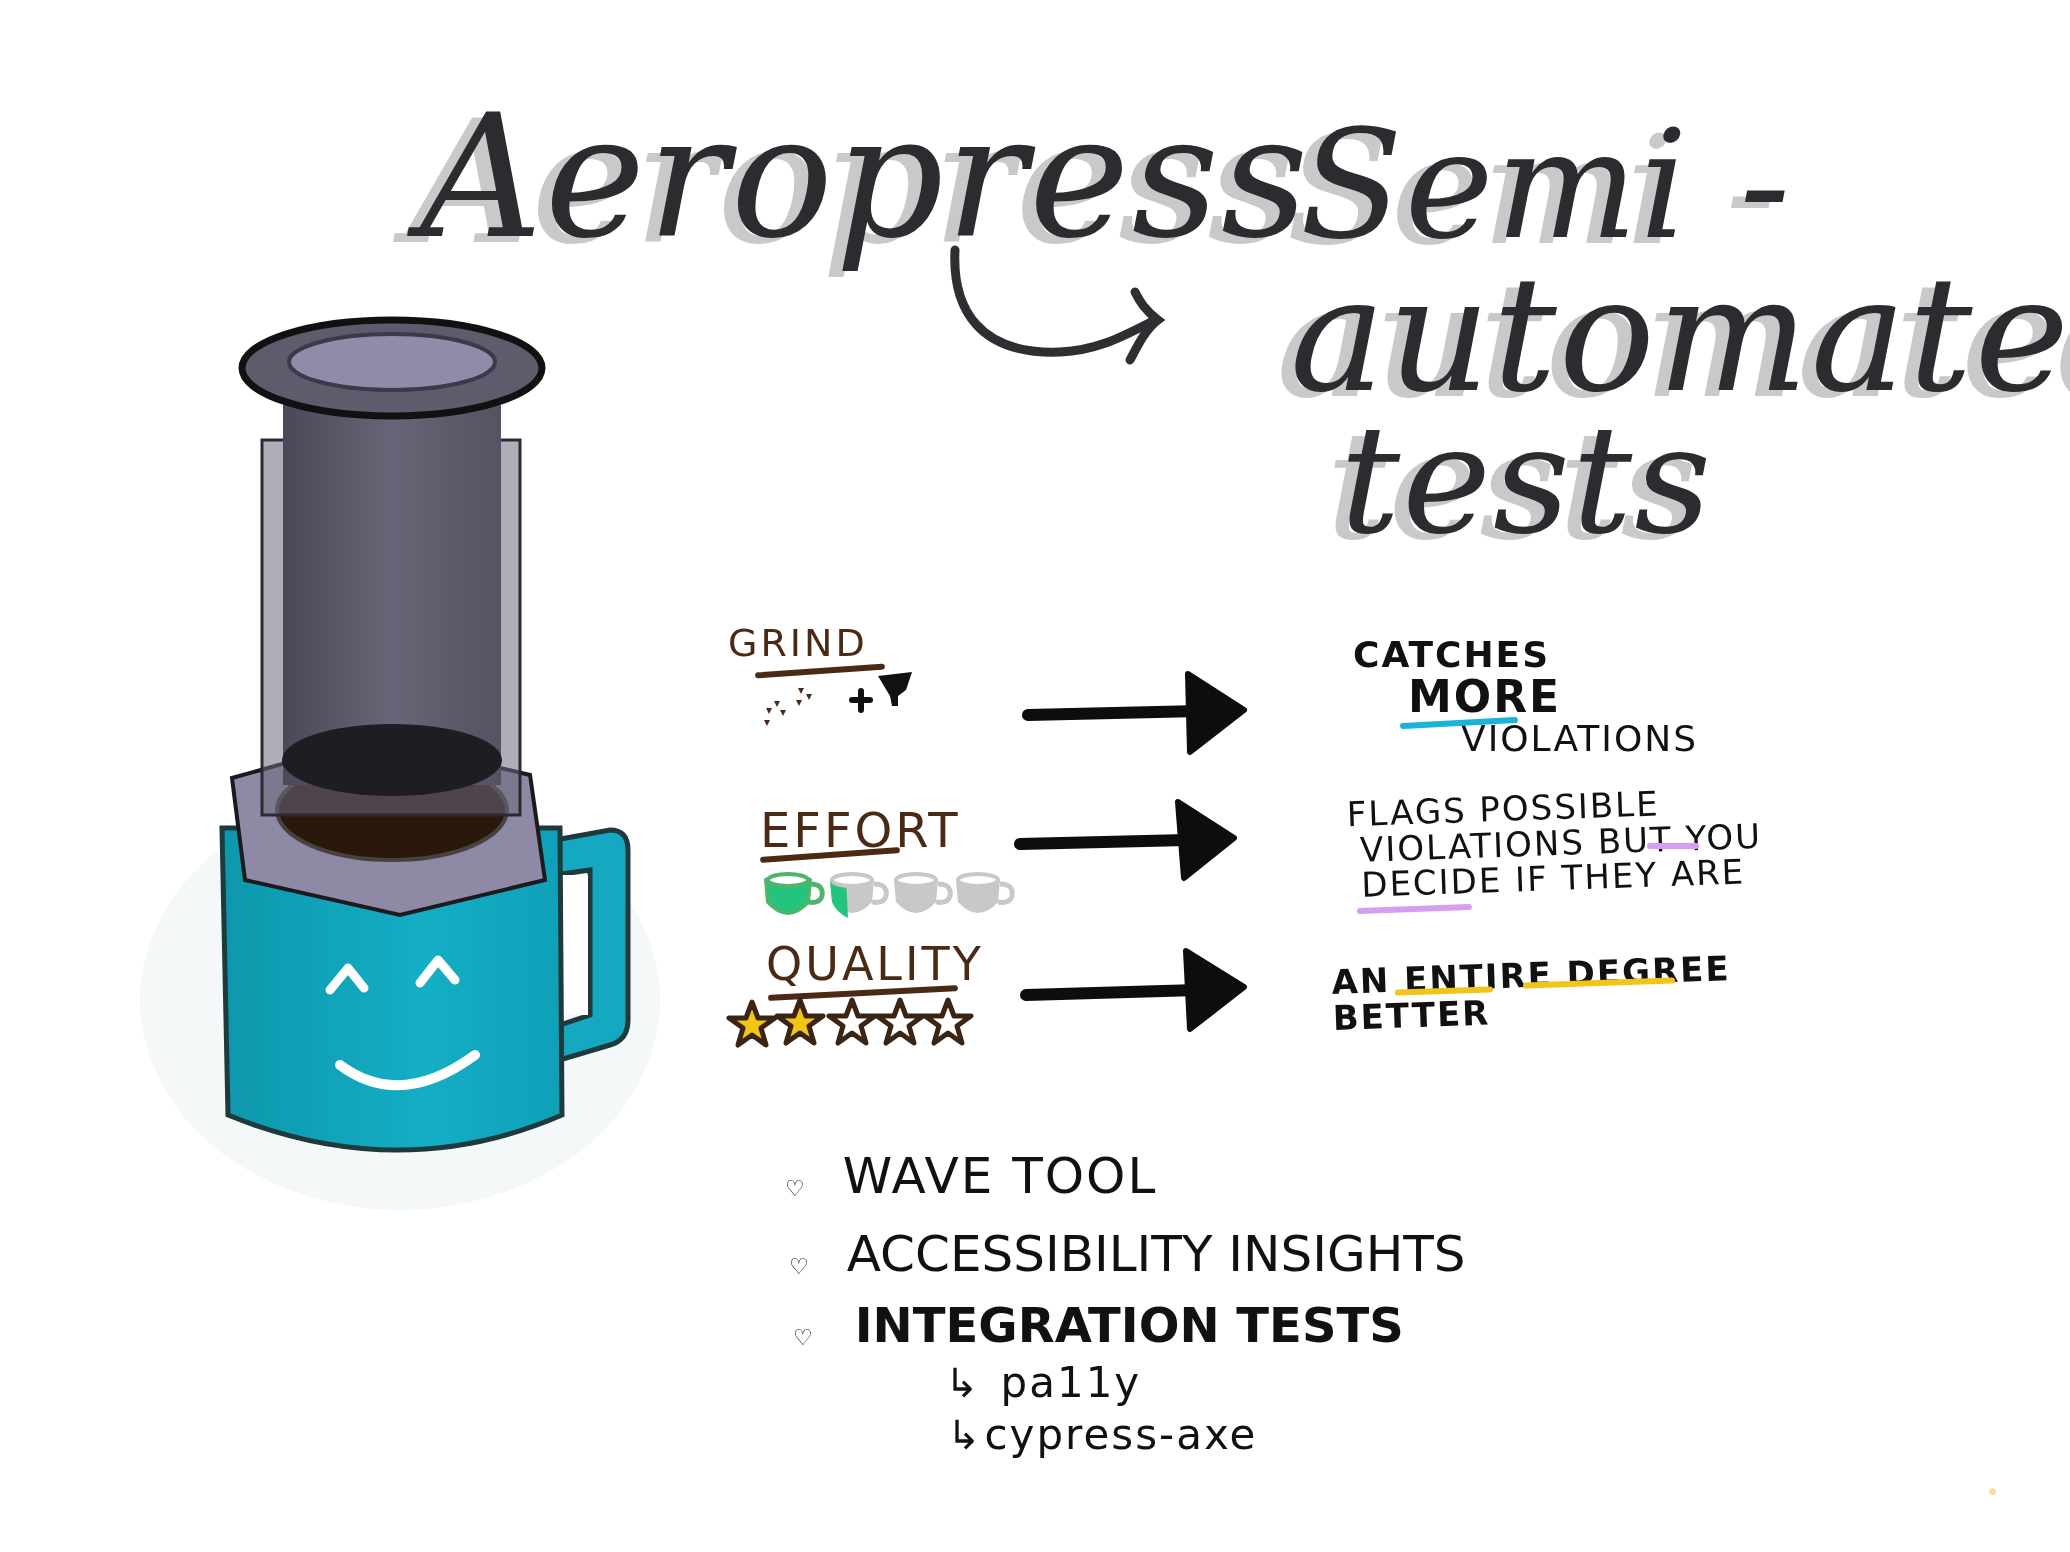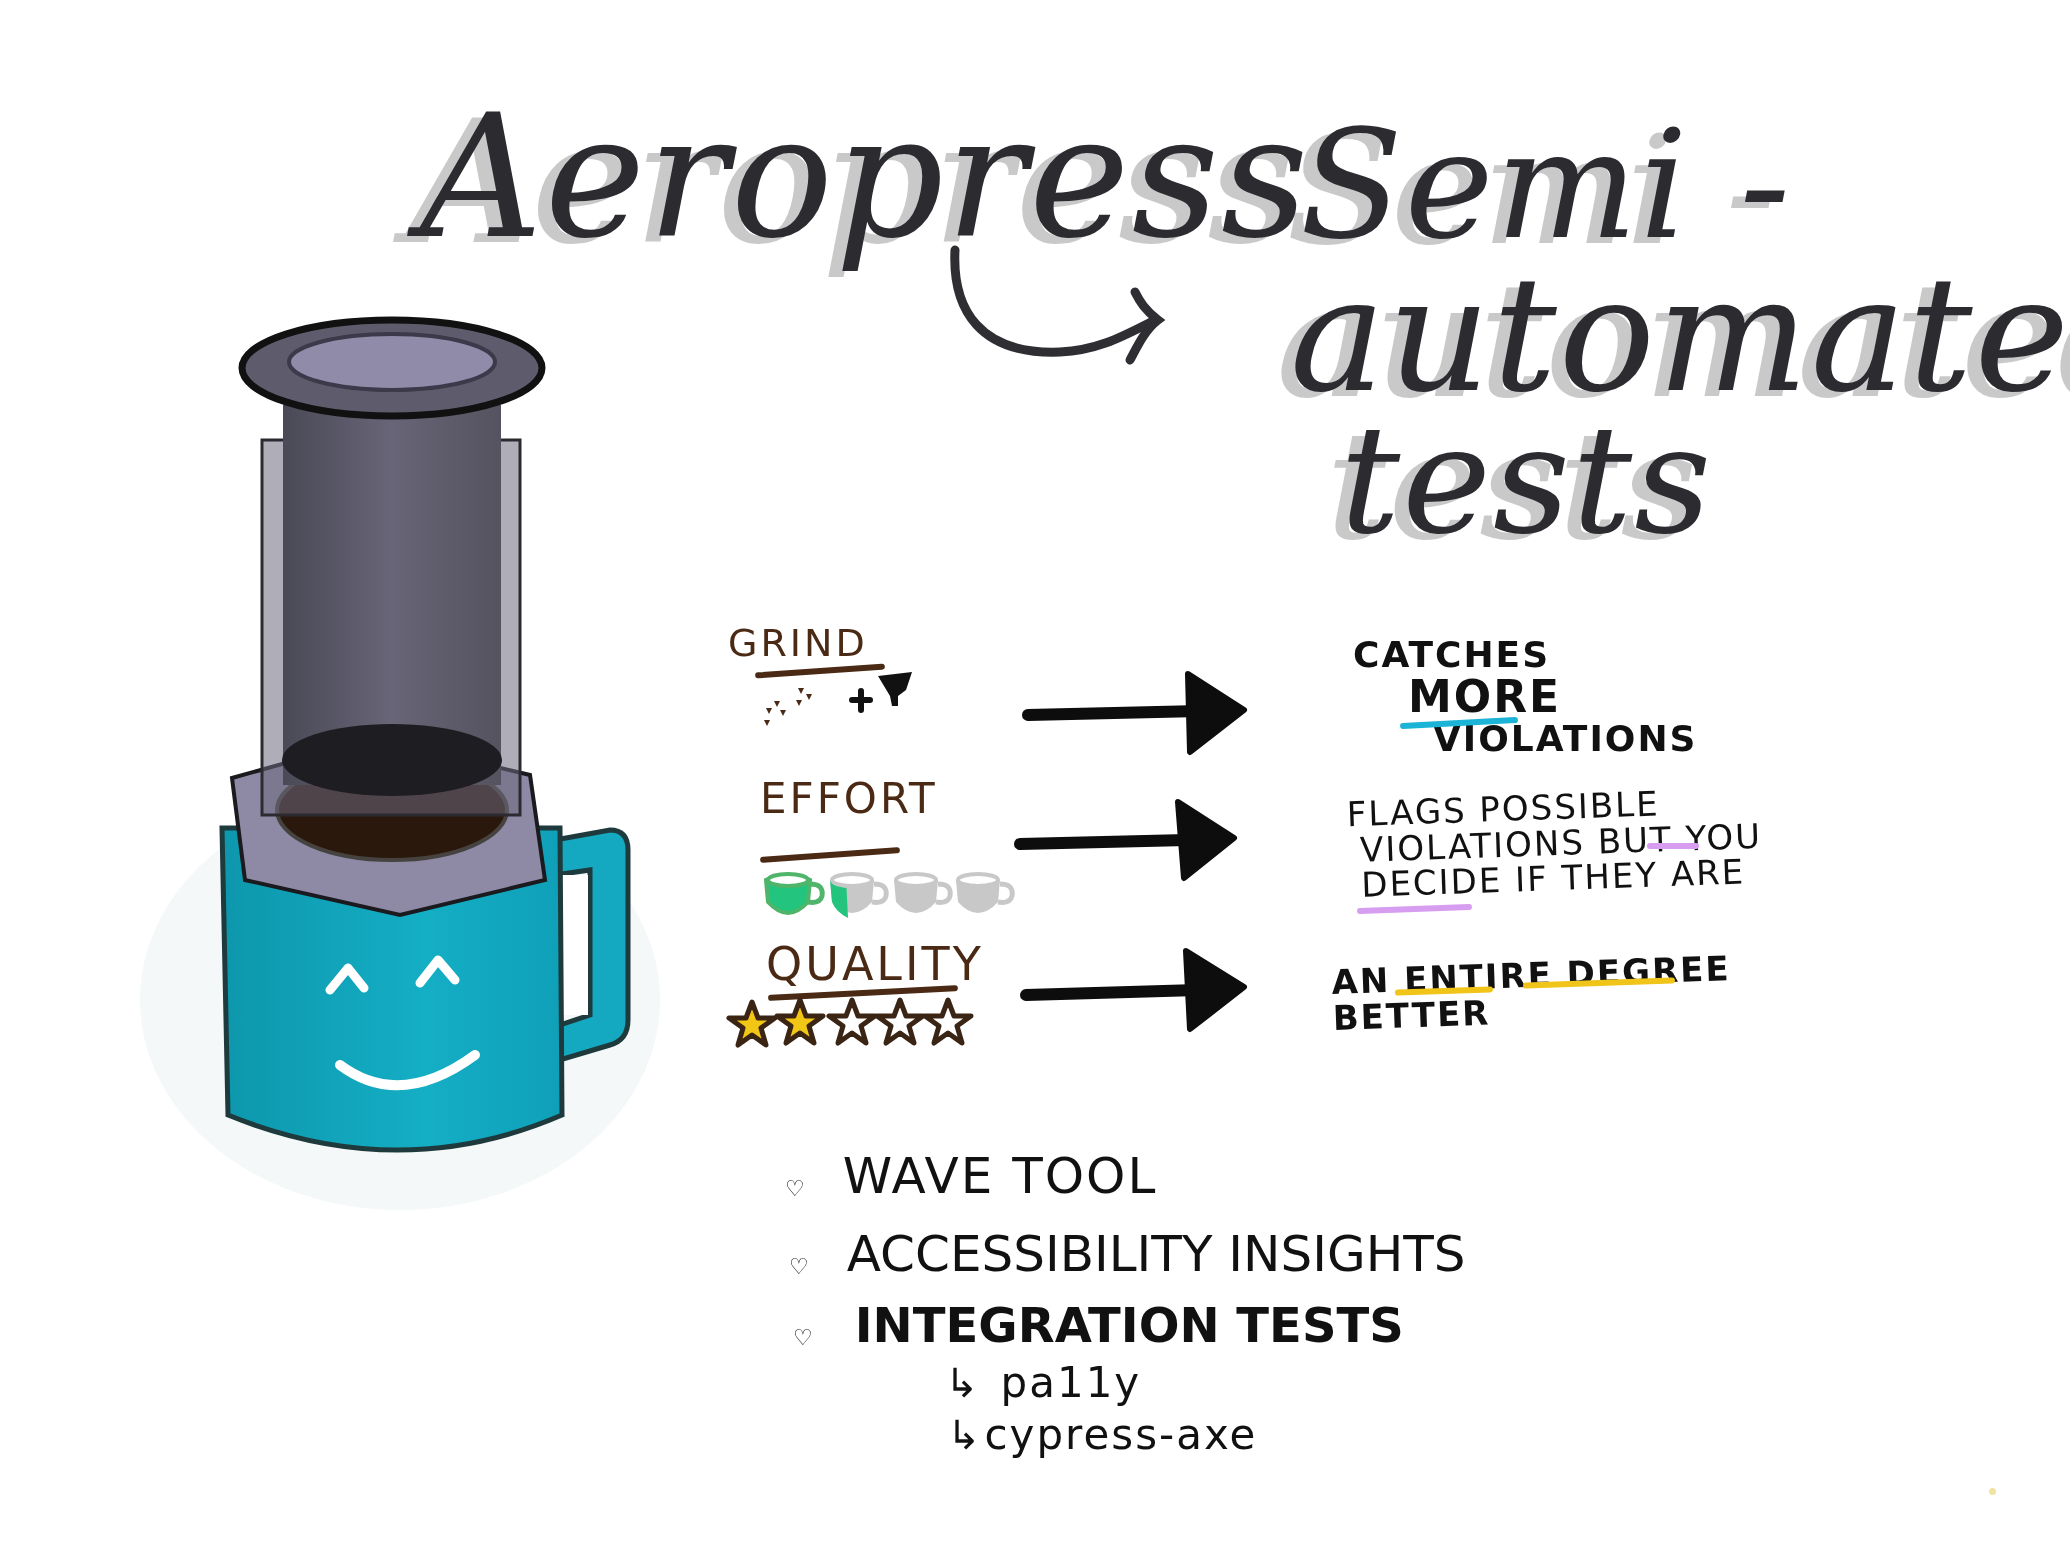--- a/index.html
+++ b/index.html
@@ -111,25 +111,25 @@
     <path d="M92 32 L110 32 M101 23 L101 42" stroke="#111" stroke-width="6" stroke-linecap="round"></path>
     <path d="M118 8 L152 4 L146 22 L138 28 L138 38 L132 38 L130 28 Z" fill="#111"></path>
   </svg>
   <svg class="abs" style="left:1020px; top:670px;" width="230" height="90">
     <path d="M8 45 L180 41" stroke="#0d0d0d" stroke-width="12" stroke-linecap="round"></path>
     <path d="M168 4 L224 40 L170 82 Z" fill="#0d0d0d" stroke="#0d0d0d" stroke-width="6" stroke-linejoin="round"></path>
   </svg>
   <div class="abs hand" style="left:1353px; top:636px; font-size:36px;">
     <div>CATCHES</div>
     <div style="margin-left:55px; font-size:44px;">MORE</div>
-    <div style="margin-left:80px; font-weight:bold;">VIOLATIONS</div>
+    <div style="margin-left:108px; font-weight:normal;">VIOLATIONS</div>
   </div>
   <div class="hl" style="left:1400px; top:720px; width:118px; background:#1bb3d6; transform:rotate(-3deg);"></div>
 
-  <div class="abs hand label-brown" style="left:760px; top:777px; font-size:42px;">EFFORT</div>
+  <div class="abs hand label-brown" style="left:760px; top:805px; font-size:48px;">EFFORT</div>
   <div class="underline-brown" style="left:760px; top:852px; width:140px; transform:rotate(-4deg);"></div>
   <svg class="abs" style="left:760px; top:868px;" width="280" height="60">
 
     <g>
       <path d="M6 12 Q28 4 50 12 L48 34 Q28 56 8 34 Z" fill="#22c47e" stroke="#4fb56a" stroke-width="4"></path>
       <ellipse cx="28" cy="12" rx="20" ry="6" fill="#ffffff" stroke="#4fb56a" stroke-width="4"></ellipse>
       <path d="M50 16 Q64 16 62 28 Q60 36 48 34" fill="none" stroke="#4fb56a" stroke-width="5"></path>
     </g>
 
     <g transform="translate(64,0)">

